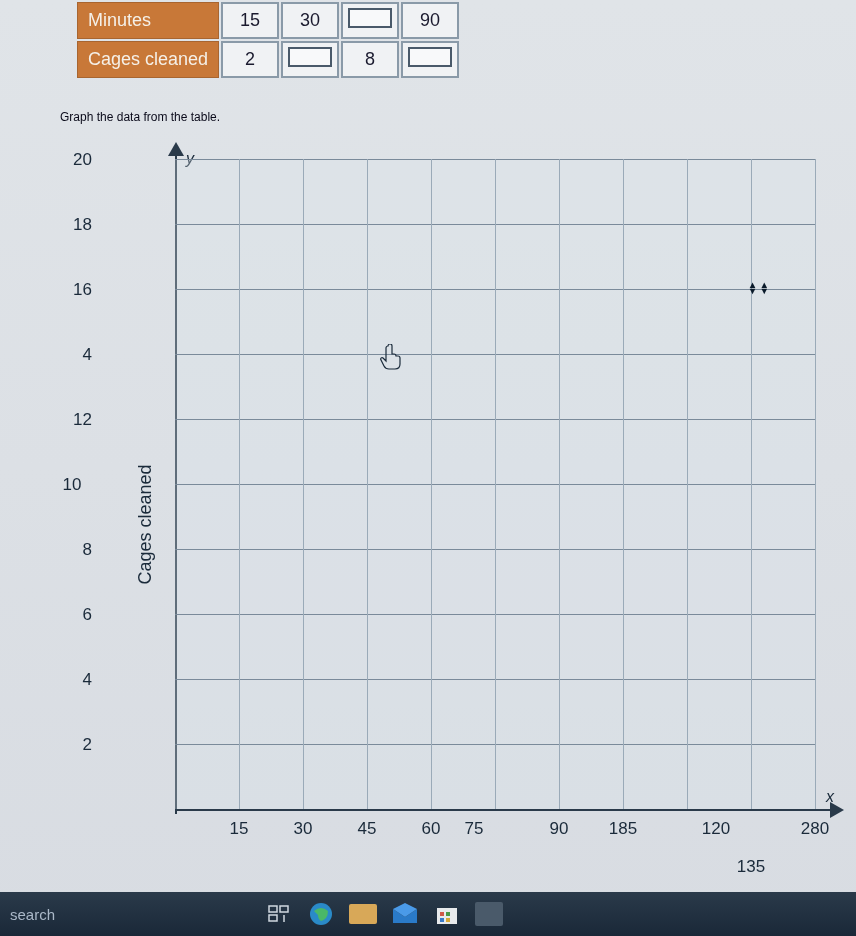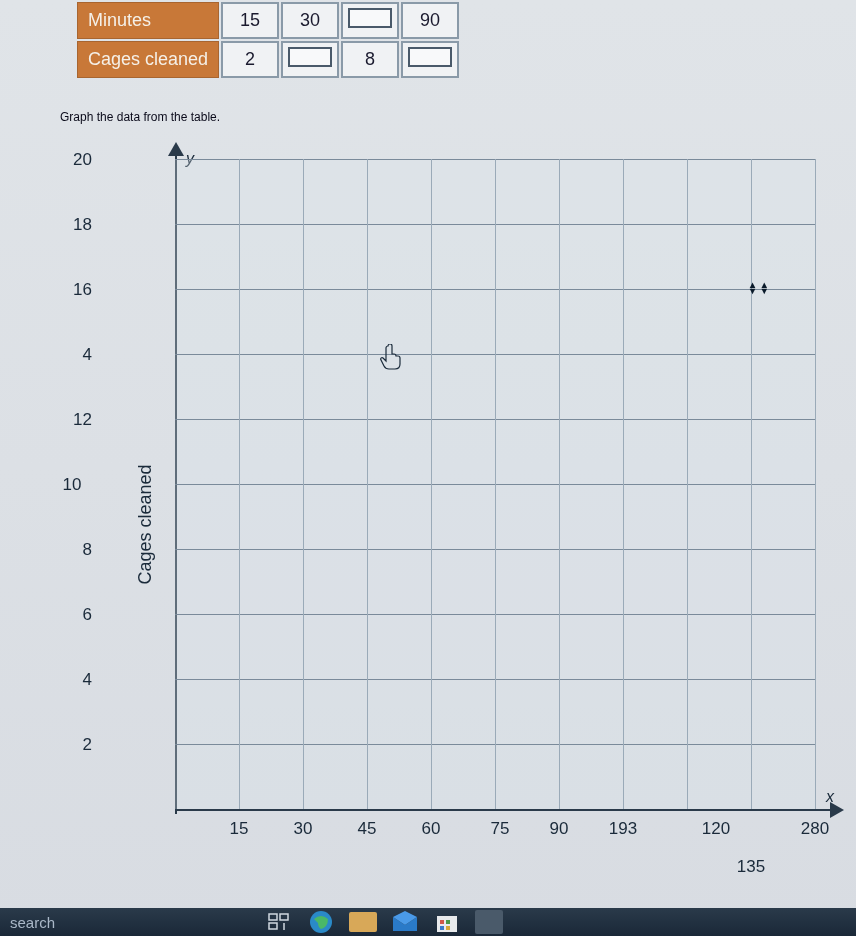--- a/index.html
+++ b/index.html
@@ -173,21 +173,21 @@
       font-size: 10px;
       font-weight: bold;
       line-height: 6px;
       letter-spacing: 2px;
     }
     .taskbar {
       position: absolute;
       bottom: 0;
       left: 0;
       right: 0;
-      height: 28px;
+      height: 44px;
       background: linear-gradient(180deg, #2a3a4a 0%, #1a2838 100%);
       display: flex;
       align-items: center;
       padding: 0 10px;
       gap: 6px;
     }
     .search-text {
       color: #aab8c8;
       font-size: 15px;
       margin-right: 200px;
@@ -276,23 +276,23 @@
           <div class="y-tick-label" style="top: 211px;">4</div>
           <div class="y-tick-label" style="top: 146px;">16</div>
           <div class="y-tick-label" style="top: 81px;">18</div>
           <div class="y-tick-label" style="top: 16px;">20</div>
         </div>
       <div id="x-labels">
           <div class="x-tick-label" style="left: 159px;">15</div>
           <div class="x-tick-label" style="left: 223px;">30</div>
           <div class="x-tick-label" style="left: 287px;">45</div>
           <div class="x-tick-label" style="left: 351px;">60</div>
-          <div class="x-tick-label" style="left: 420px;">75</div>
+          <div class="x-tick-label" style="left: 394px;">75</div>
           <div class="x-tick-label" style="left: 479px;">90</div>
-          <div class="x-tick-label" style="left: 543px;">193</div>
+          <div class="x-tick-label" style="left: 543px;">185</div>
           <div class="x-tick-label" style="left: 636px;">120</div>
           <div class="x-tick-label" style="left: 671px; margin-top: 38px;">135</div>
           <div class="x-tick-label" style="left: 735px;">280</div>
         </div>
 
       <div class="cursor-hand">
         <svg width="22" height="26" viewBox="0 0 22 26">
           <path d="M8 2 C8 1 9 0 10 0 C11 0 12 1 12 2 L12 10 L14 10 C15 10 16 11 16 12 L18 12 C19 12 20 13 20 14 L20 20 C20 23 18 25 15 25 L9 25 C7 25 5 24 4 22 L1 16 C0 14 2 13 3 14 L6 17 L6 4 C6 3 7 2 8 2 Z" fill="none" stroke="#1a2a3a" stroke-width="1.2"></path>
         </svg>
       </div>

